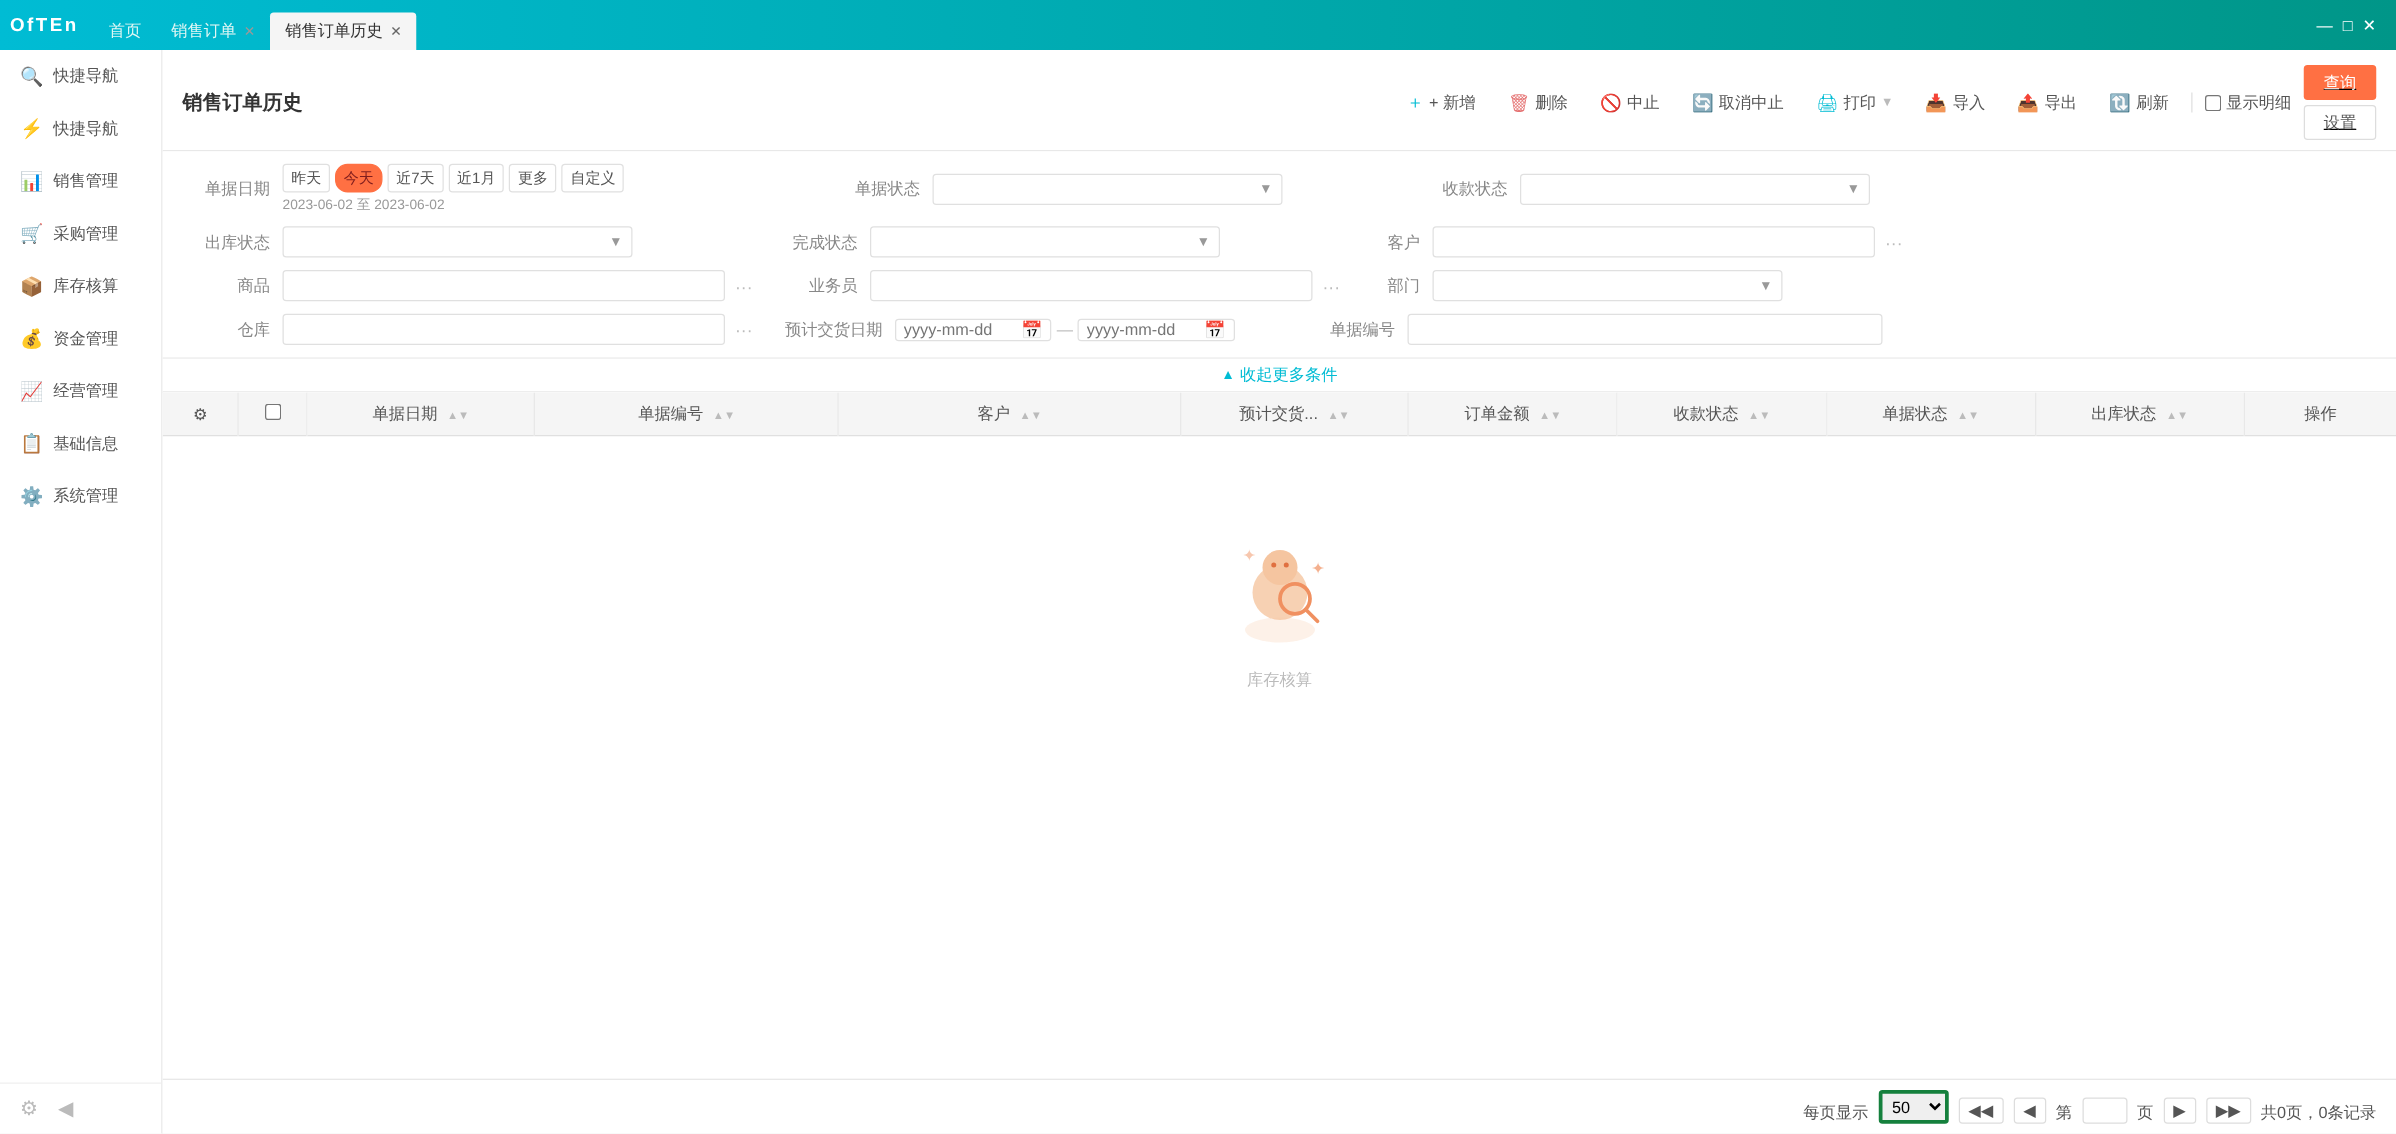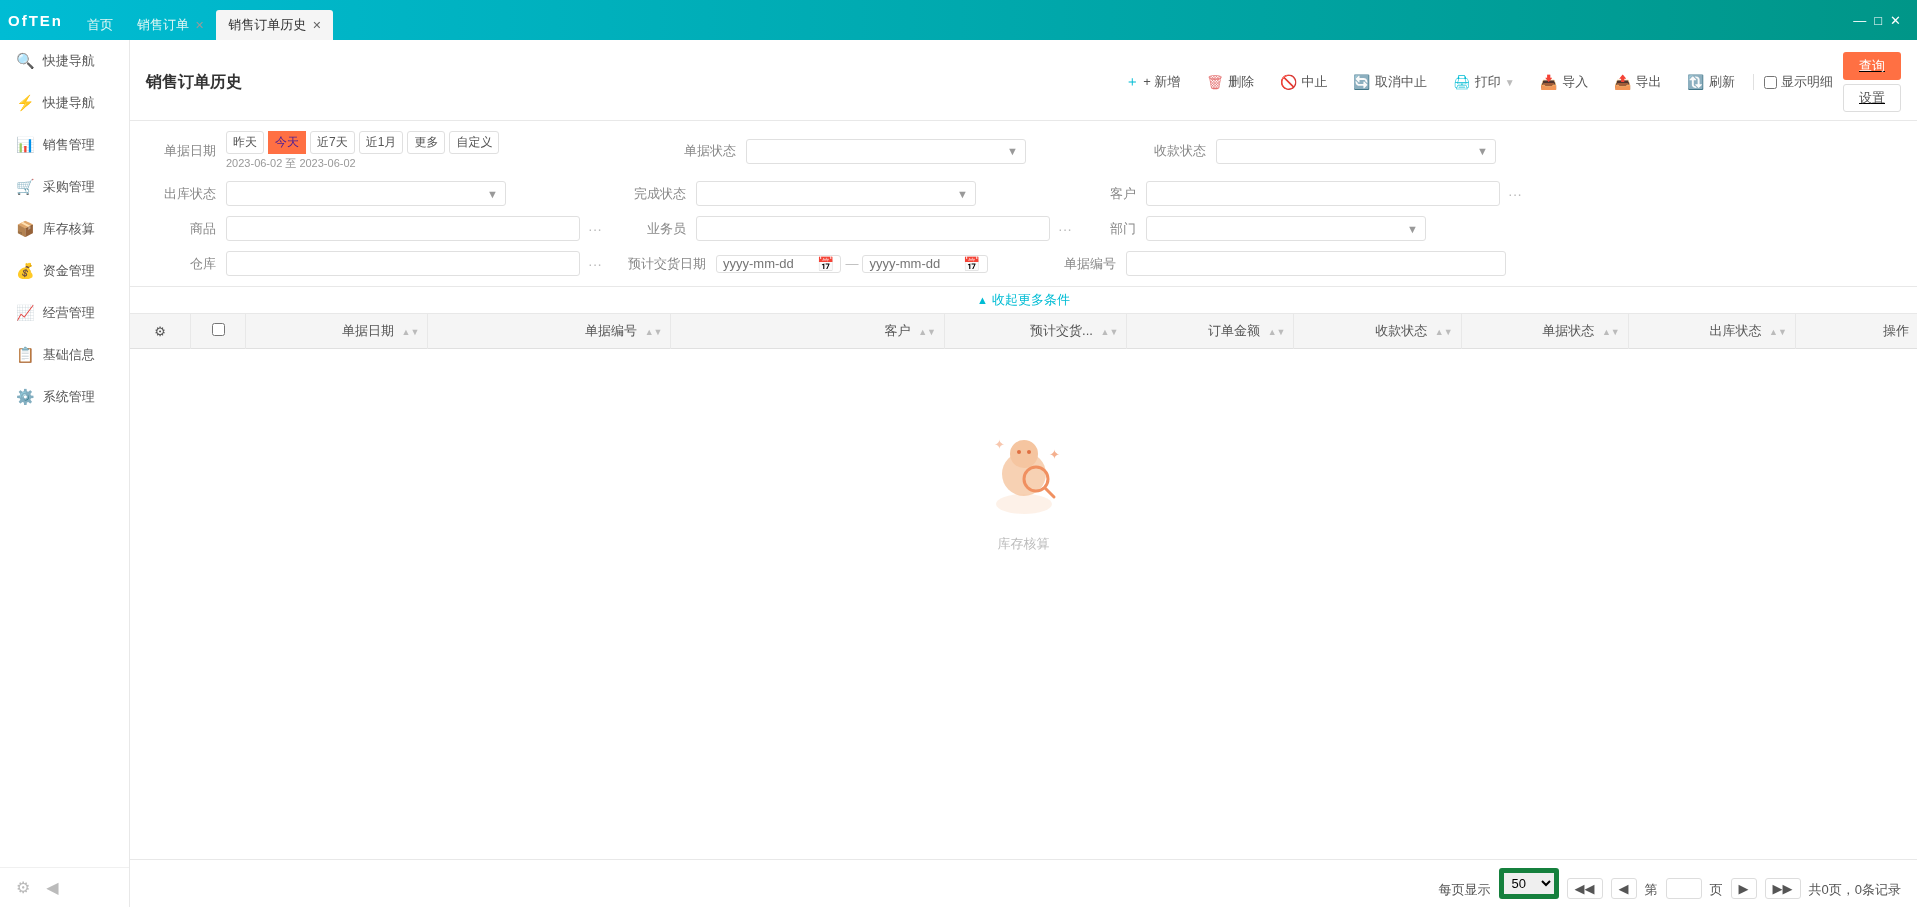--- a/index.html
+++ b/index.html
@@ -221,23 +221,23 @@
       padding: 2px 6px;
       border: 1px solid #e0e0e0;
       border-radius: 3px;
       cursor: pointer;
       font-size: 12px;
       color: #555;
       background: #fff;
     }
     .date-quick-btn.active {
       background: #ff7043;
-      color: #4c1d95;
+      color: #7f1d1d;
       border-color: #ff7043;
-      border-radius: 0;
+      border-radius: 10px;
     }
     .date-sub-text {
       font-size: 11px;
       color: #999;
       margin-top: 2px;
     }
     .date-range-group {
       display: flex;
       flex-direction: column;
     }
@@ -277,21 +277,21 @@
       width: 100%;
       border-collapse: collapse;
       table-layout: fixed;
     }
     thead tr {
       background: #f5f5f5;
       border-bottom: 1px solid #e0e0e0;
     }
     thead th {
       padding: 8px 8px;
-      text-align: right;
+      text-align: center;
       color: #555;
       font-weight: normal;
       font-size: 13px;
       border-right: 1px solid #e8e8e8;
       white-space: nowrap;
       overflow: hidden;
       text-overflow: ellipsis;
     }
     thead th:last-child { border-right: none; }
     .th-sort { cursor: pointer; }
@@ -683,21 +683,21 @@
                 <span>库存核算</span>
               </div>
             </td>
           </tr>
         </tbody>
       </table>
     </div>
 
     <div class="pagination-bar">
       <span>每页显示</span>
-      <select style="border:5px solid #15803d;border-radius:3px;padding:2px 4px;font-size:13px;">
+      <select style="border:3px solid #15803d;border-radius:3px;padding:2px 4px;font-size:13px;">
         <option value="10">10</option>
         <option value="20">20</option>
         <option value="50" selected="">50</option>
         <option value="100">100</option>
       </select>
       <button class="page-nav-btn">◀◀</button>
       <button class="page-nav-btn">◀</button>
       <span>第</span>
       <input type="text" class="page-num-input" style="">
       <span>页</span>

